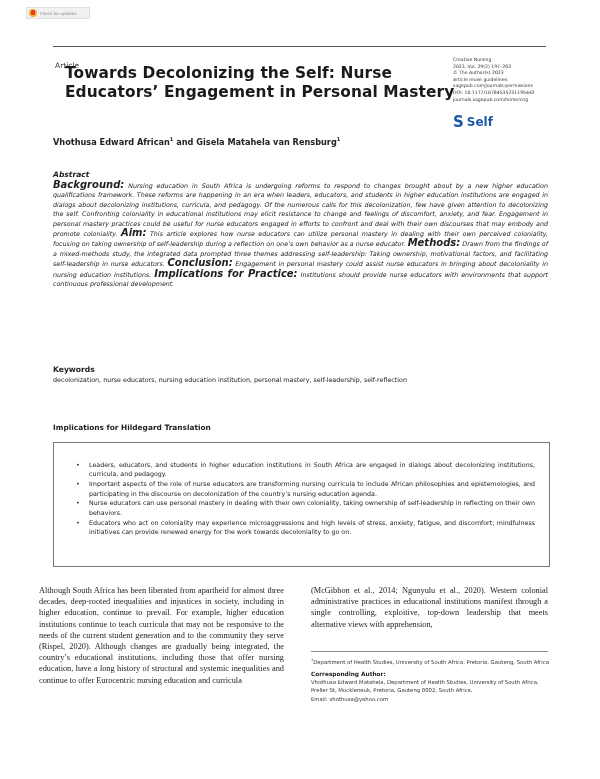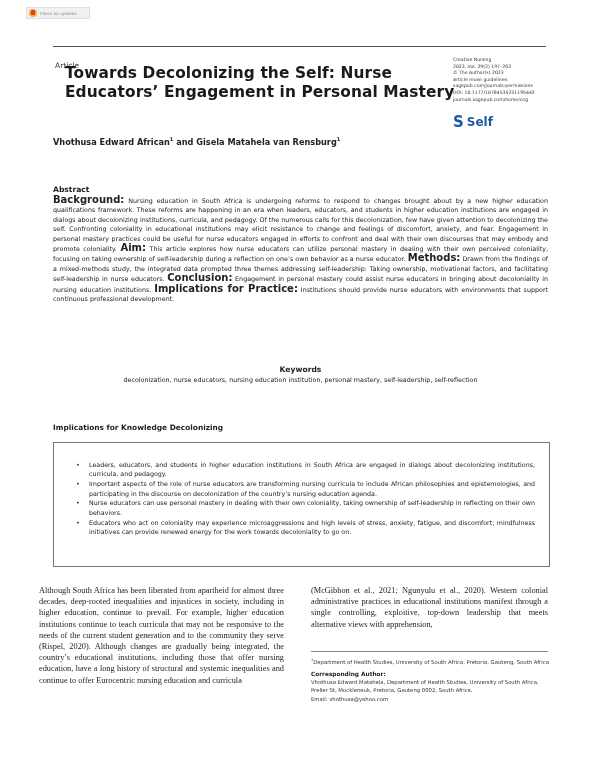--- a/index.html
+++ b/index.html
@@ -28,26 +28,26 @@
       position: absolute; left: 453px; top: 57px; width: 140px;
       font-size: 4.6px; line-height: 6.6px; color: #333;
     }
     .sage-logo { position: absolute; left: 453px; top: 113px; display: flex; align-items: center; gap: 3px; color: #1c5aa8; }
     .sage-s { font-weight: bold; font-size: 15px; font-family: "DejaVu Sans", sans-serif; }
     .sage-text { font-weight: bold; font-size: 12px; font-family: "DejaVu Sans", sans-serif; }
 
     .authors { position: absolute; left: 53px; top: 136px; font-size: 8.2px; font-weight: bold; color: #222; }
     .authors sup { font-size: 5px; }
 
-    .abstract { position: absolute; left: 53px; top: 185px; width: 495px; }
+    .abstract { position: absolute; left: 53px; top: 170px; width: 495px; font-style: italic; }
     .section-head { font-size: 7.6px; font-weight: bold; color: #222; margin-bottom: 1px; }
     .abstract-body { font-size: 6.35px; line-height: 9.4px; text-align: justify; color: #222; }
     .abstract-body b { font-weight: bold; font-size: 10px; }
 
-    .keywords { position: absolute; left: 53px; top: 365px; width: 495px; text-align: center; }
+    .keywords { position: absolute; left: 53px; top: 365px; width: 495px; }
     .keywords-body { font-size: 6.35px; line-height: 9px; color: #222; }
 
     .kt-head { position: absolute; left: 53px; top: 423px; font-size: 7.4px; font-weight: bold; color: #222; }
     .kt-box {
       position: absolute; left: 53px; top: 442px; width: 497px; height: 125px;
       border: 1px solid #777; border-right-width: 1.5px; border-bottom-width: 1.5px;
       padding: 17px 14px 0 22px;
     }
     .kt-list { list-style: none; }
     .kt-list li {
@@ -105,32 +105,32 @@
 <section class="abstract">
   <div class="section-head">Abstract</div>
   <p class="abstract-body"><b>Background:</b><span> Nursing education in South Africa is undergoing reforms to respond to changes brought about by a new higher education qualifications framework. These reforms are happening in an era when leaders, educators, and students in higher education institutions are engaged in dialogs about decolonizing institutions, curricula, and pedagogy. Of the numerous calls for this decolonization, few have given attention to decolonizing the self. Confronting coloniality in educational institutions may elicit resistance to change and feelings of discomfort, anxiety, and fear. Engagement in personal mastery practices could be useful for nurse educators engaged in efforts to confront and deal with their own discourses that may embody and promote coloniality. </span><b>Aim:</b><span> This article explores how nurse educators can utilize personal mastery in dealing with their own perceived coloniality, focusing on taking ownership of self-leadership during a reflection on one’s own behavior as a nurse educator. </span><b>Methods:</b><span> Drawn from the findings of a mixed-methods study, the integrated data prompted three themes addressing self-leadership: Taking ownership, motivational factors, and facilitating self-leadership in nurse educators. </span><b>Conclusion:</b><span> Engagement in personal mastery could assist nurse educators in bringing about decoloniality in nursing education institutions. </span><b>Implications for Practice:</b><span> Institutions should provide nurse educators with environments that support continuous professional development.</span></p>
 </section>
 
 <section class="keywords">
   <div class="section-head">Keywords</div>
   <p class="keywords-body">decolonization, nurse educators, nursing education institution, personal mastery, self-leadership, self-reflection</p>
 </section>
 
-<div class="kt-head">Implications for Knowledge Decolonizing</div>
+<div class="kt-head">Implications for Hildegard Translation</div>
 <div class="kt-box">
   <ul class="kt-list">
     <li><span class="bullet">•</span><span>Leaders, educators, and students in higher education institutions in South Africa are engaged in dialogs about decolonizing institutions, curricula, and pedagogy.</span></li>
     <li><span class="bullet">•</span><span>Important aspects of the role of nurse educators are transforming nursing curricula to include African philosophies and epistemologies, and participating in the discourse on decolonization of the country’s nursing education agenda.</span></li>
     <li><span class="bullet">•</span><span>Nurse educators can use personal mastery in dealing with their own coloniality, taking ownership of self-leadership in reflecting on their own behaviors.</span></li>
     <li><span class="bullet">•</span><span>Educators who act on coloniality may experience microaggressions and high levels of stress, anxiety, fatigue, and discomfort; mindfulness initiatives can provide renewed energy for the work towards decoloniality to go on.</span></li>
   </ul>
 </div>
 
 <p class="body-left">Although South Africa has been liberated from apartheid for almost three decades, deep-rooted inequalities and injustices in society, including in higher education, continue to prevail. For example, higher education institutions continue to teach curricula that may not be responsive to the needs of the current student generation and to the community they serve (Rispel, 2020). Although changes are gradually being integrated, the country’s educational institutions, including those that offer nursing education, have a long history of structural and systemic inequalities and continue to offer Eurocentric nursing education and curricula</p>
-<p class="body-right">(McGibbon et al., 2021; Ngunyulu et al., 2020). Western colonial administrative practices in educational institutions manifest through a single controlling, exploitive, top-down leadership that meets alternative views with apprehension,</p>
+<p class="body-right">(McGibbon et al., 2014; Ngunyulu et al., 2020). Western colonial administrative practices in educational institutions manifest through a single controlling, exploitive, top-down leadership that meets alternative views with apprehension,</p>
 
 <div class="foot-rule"></div>
 <div class="footnote">
   <div><sup>1</sup><span>Department of Health Studies, University of South Africa, Pretoria, Gauteng, South Africa</span></div>
   <div class="corr-head">Corresponding Author:</div>
   <div>Vhothusa Edward Matahela, Department of Health Studies, University of South Africa, Preller St, Muckleneuk, Pretoria, Gauteng 0002, South Africa.</div>
   <div>Email: vhothusa@yahoo.com</div>
 </div>
 
 </body></html>

